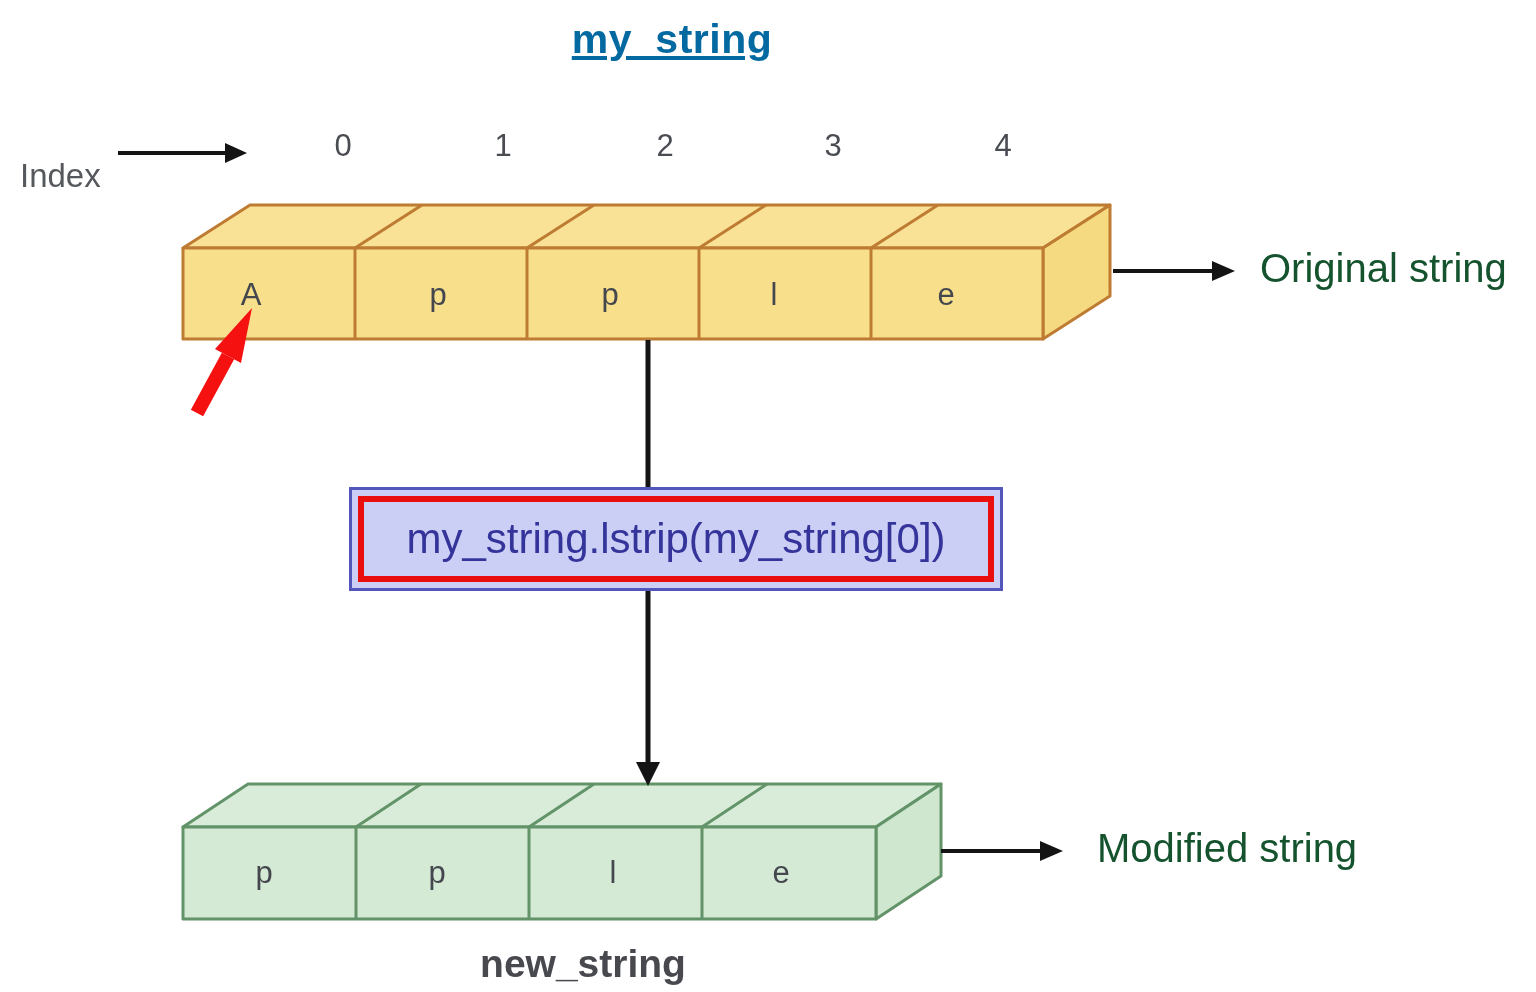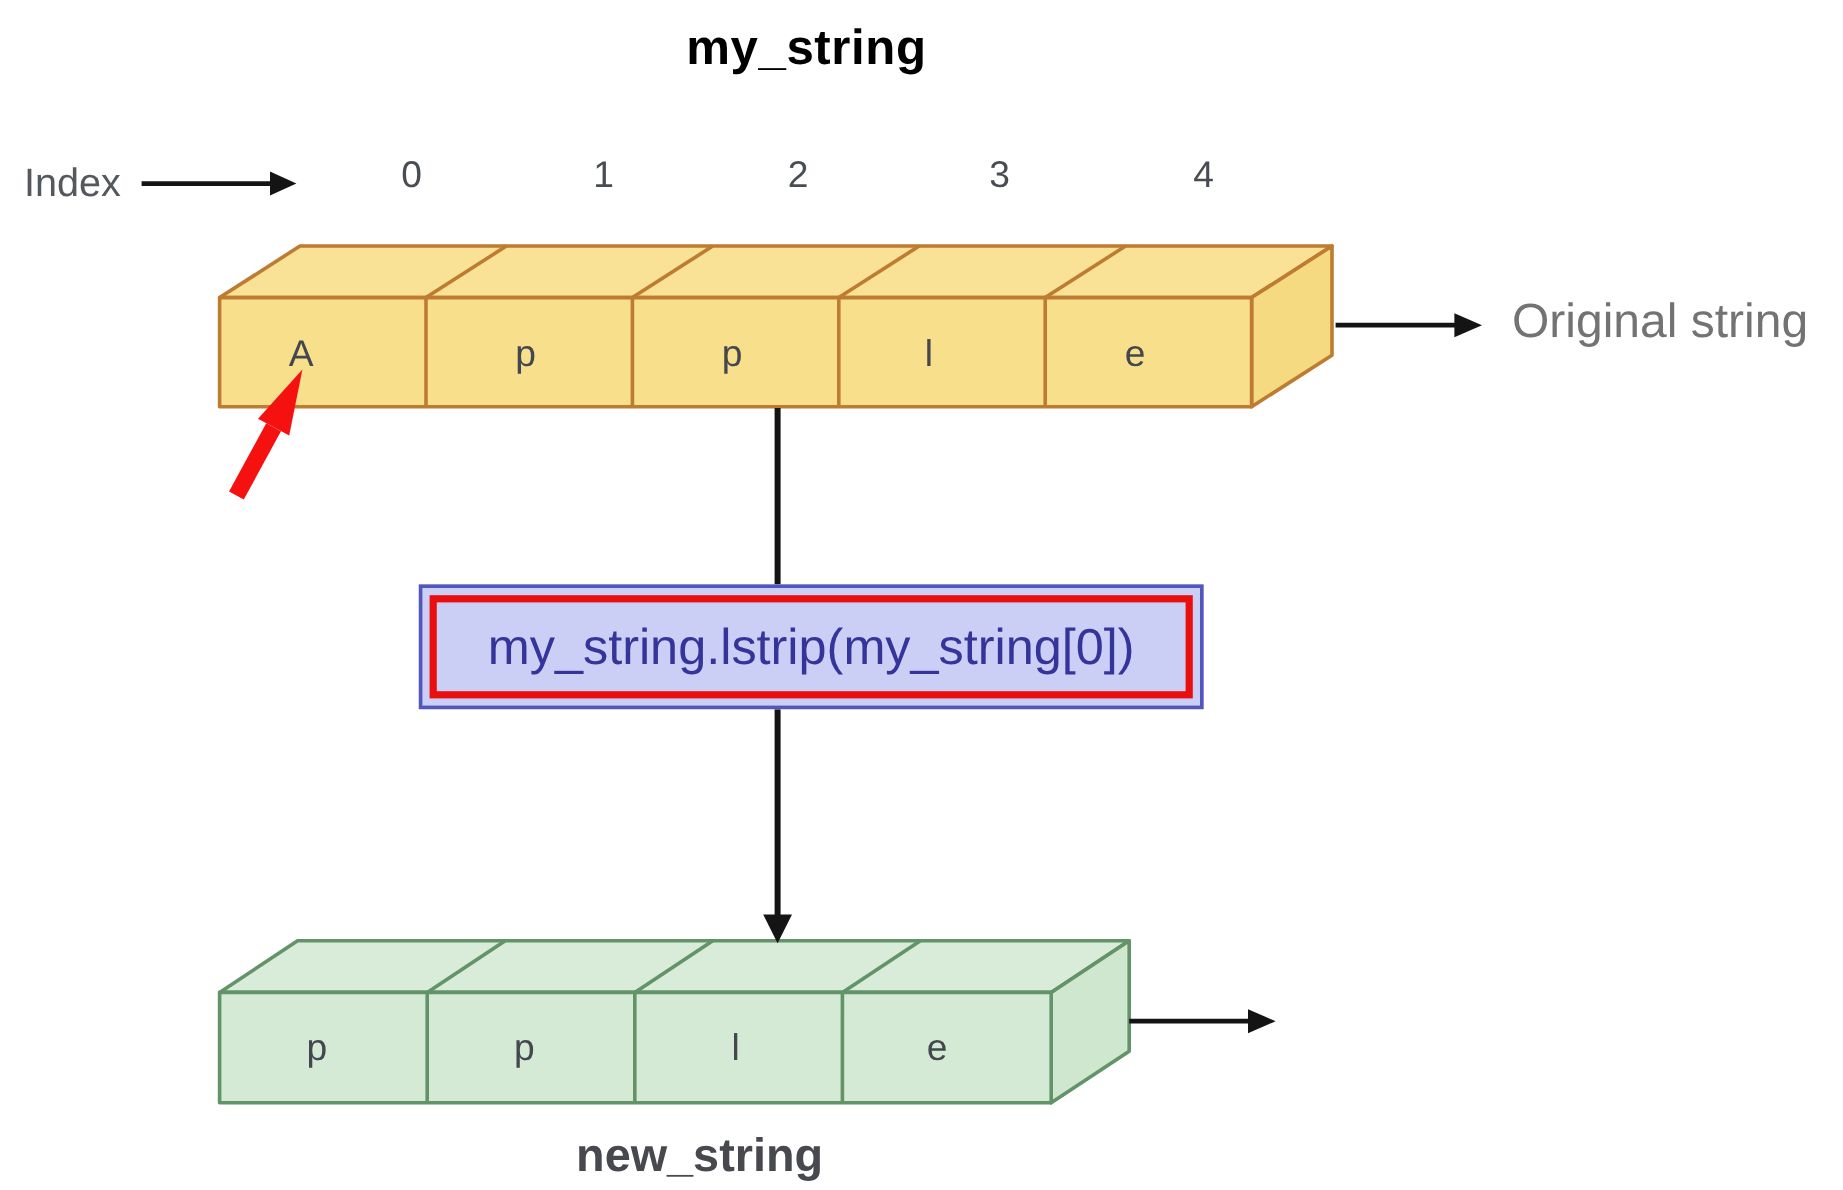--- a/index.html
+++ b/index.html
@@ -4,26 +4,26 @@
 <style>
   html,body{margin:0;padding:0;background:#ffffff;}
   #canvas{
     position:relative;width:1536px;height:992px;background:#ffffff;
     font-family:"Liberation Sans", sans-serif;overflow:hidden;
   }
   #shapes{position:absolute;left:0;top:0;width:1536px;height:992px;}
   .abs{position:absolute;}
   .ctr{transform:translateX(-50%);}
   .title{
-    font-size:41px;font-weight:600;color:#000000;letter-spacing:0.5px;
+    font-size:41px;font-weight:600;color:#0369a1;letter-spacing:0.5px;text-decoration:underline;
   }
-  .index-label{font-size:33px;color:#55585c;}
+  .index-label{font-size:33px;color:#55585c;margin-top:24px;}
   .index-num{font-size:31px;color:#494c52;}
   .cell-letter{font-size:31px;color:#44474e;}
-  .side-label{font-size:40px;font-weight:500;color:#737373;white-space:nowrap;}
+  .side-label{font-size:40px;font-weight:500;color:#14532d;white-space:nowrap;}
   .red-note{font-size:26px;font-weight:600;color:#f61111;white-space:nowrap;}
   .code-box{
     left:349px;top:487px;width:654px;height:104px;box-sizing:border-box;
     border:3px solid #5356bb;background:#cbcff5;
   }
   .code-inner{
     position:absolute;left:6px;top:6px;right:6px;bottom:6px;
     border:6px solid #e90f0f;display:flex;align-items:center;justify-content:center;
   }
   .code-text{font-size:42px;font-weight:500;color:#34349a;white-space:nowrap;}
@@ -125,16 +125,17 @@
       <span class="code-text">my_string.lstrip(my_string[0])</span>
     </div>
   </div>
 
 
   <div class="abs ctr cell-letter" style="left:264px;top:855px;">p</div>
   <div class="abs ctr cell-letter" style="left:437px;top:855px;">p</div>
   <div class="abs ctr cell-letter" style="left:613px;top:855px;">l</div>
   <div class="abs ctr cell-letter" style="left:781px;top:855px;">e</div>
 
+  <div class="abs side-label" style="left:1097px;top:826px;">Modified string</div>
 
   <div class="abs ctr bottom-name" style="left:583px;top:942px;">new_string</div>
 
 </div>
 
 </body></html>

